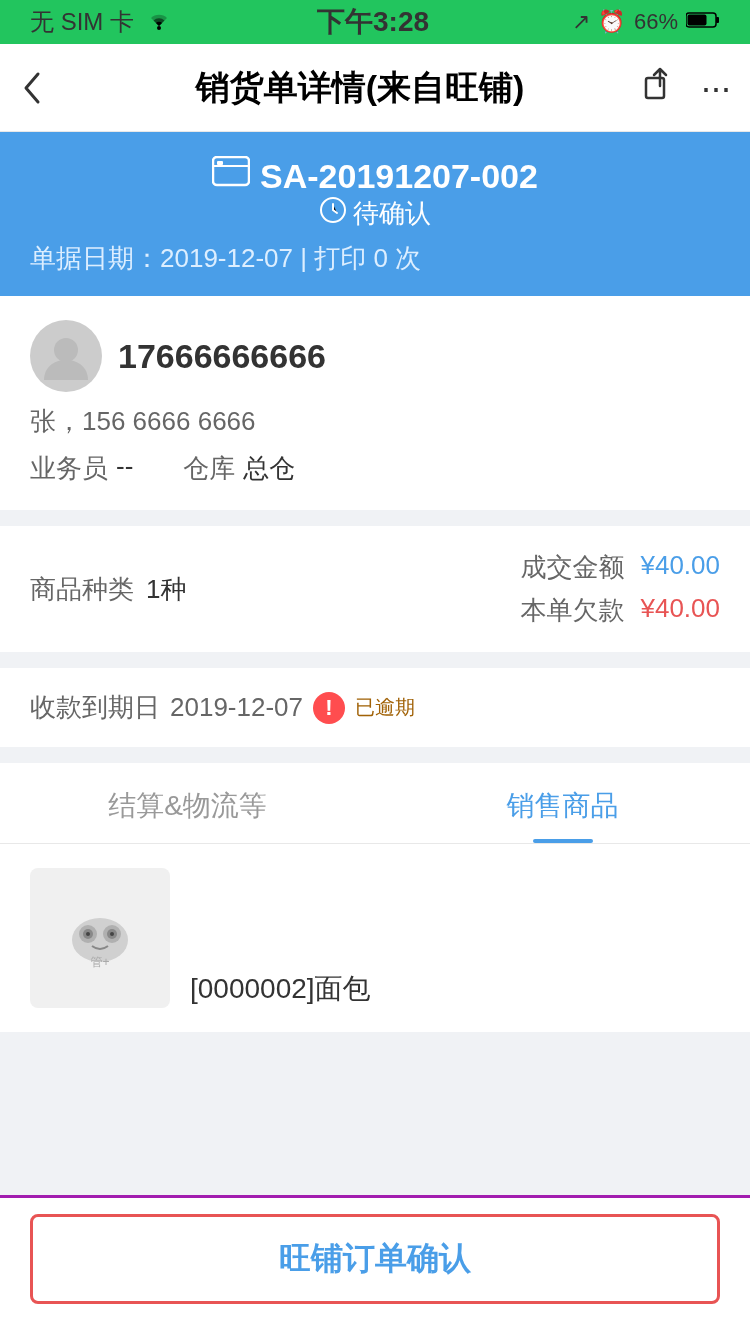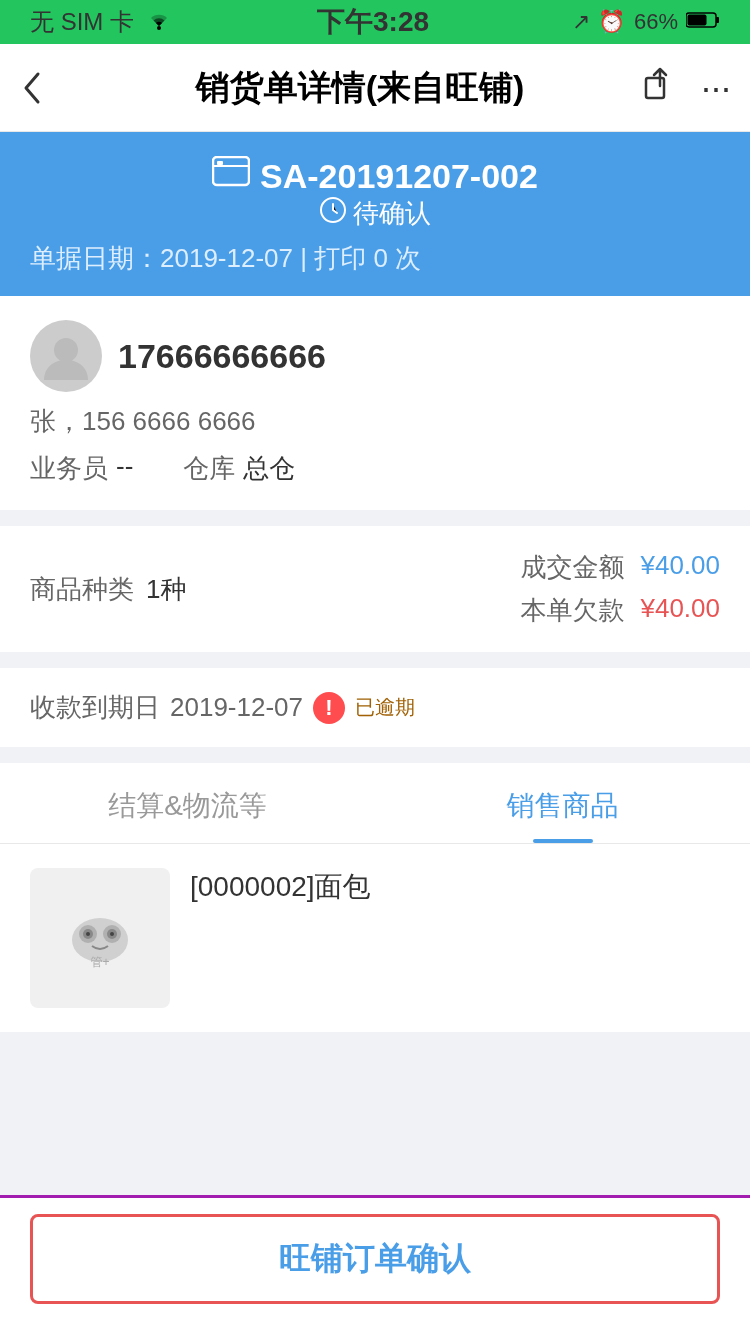--- a/index.html
+++ b/index.html
@@ -251,21 +251,21 @@
       color: #b0b0b0;
       font-size: 40px;
       display: flex;
       flex-direction: column;
       align-items: center;
     }
     .product-info {
       flex: 1;
       display: flex;
       flex-direction: column;
-      justify-content: flex-start;
+      justify-content: flex-end;
       gap: 14px;
     }
     .product-name {
       font-size: 28px;
       color: #333;
       font-weight: 500;
     }
     .product-price {
       font-size: 28px;
       color: #666;

